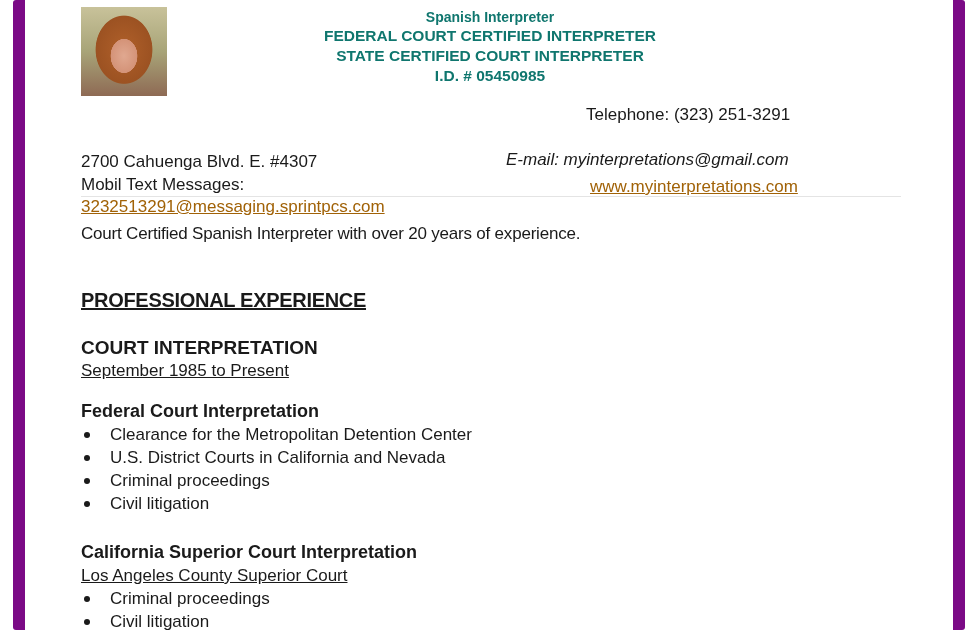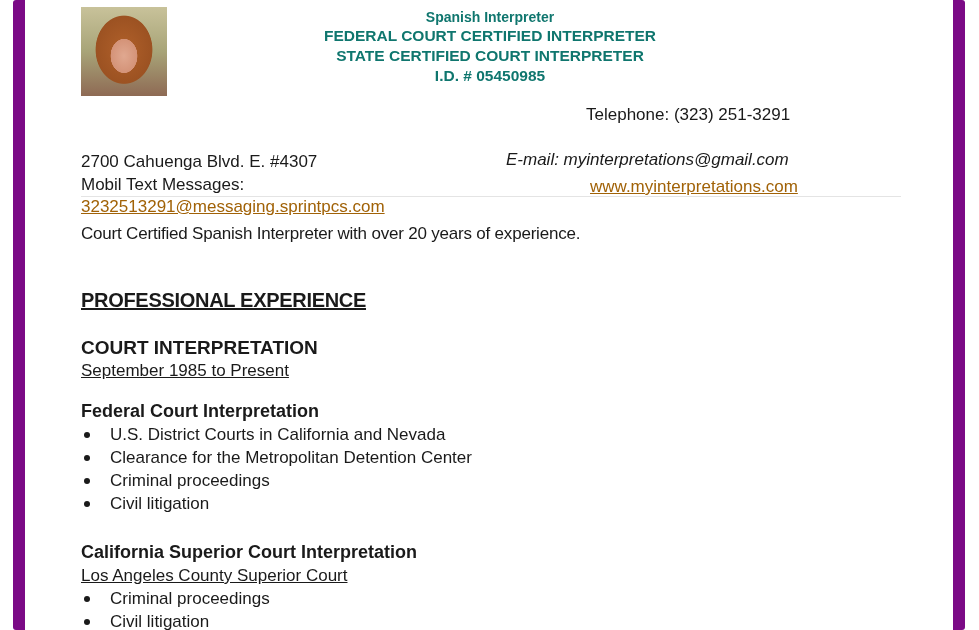--- a/index.html
+++ b/index.html
@@ -99,22 +99,22 @@
 <div class="section-title">PROFESSIONAL EXPERIENCE</div>
 
 <div class="block" style="top:336px;">
   <div class="h-bold big">COURT INTERPRETATION</div>
   <div class="u">September 1985 to Present</div>
 </div>
 
 <div class="block" style="top:392px;margin-top:8px;">
   <div class="h-bold">Federal Court Interpretation</div>
   <ul class="bullets">
+    <li><span class="dot"></span><span>Clearance for the Metropolitan Detention Center</span></li>
     <li><span class="dot"></span><span>U.S. District Courts in California and Nevada</span></li>
-    <li><span class="dot"></span><span>Clearance for the Metropolitan Detention Center</span></li>
     <li><span class="dot"></span><span>Criminal proceedings</span></li>
     <li><span class="dot"></span><span>Civil litigation</span></li>
   </ul>
 </div>
 
 <div class="block" style="top:541px;">
   <div class="h-bold">California Superior Court Interpretation</div>
   <div class="u">Los Angeles County Superior Court</div>
   <ul class="bullets">
     <li><span class="dot"></span><span>Criminal proceedings</span></li>

